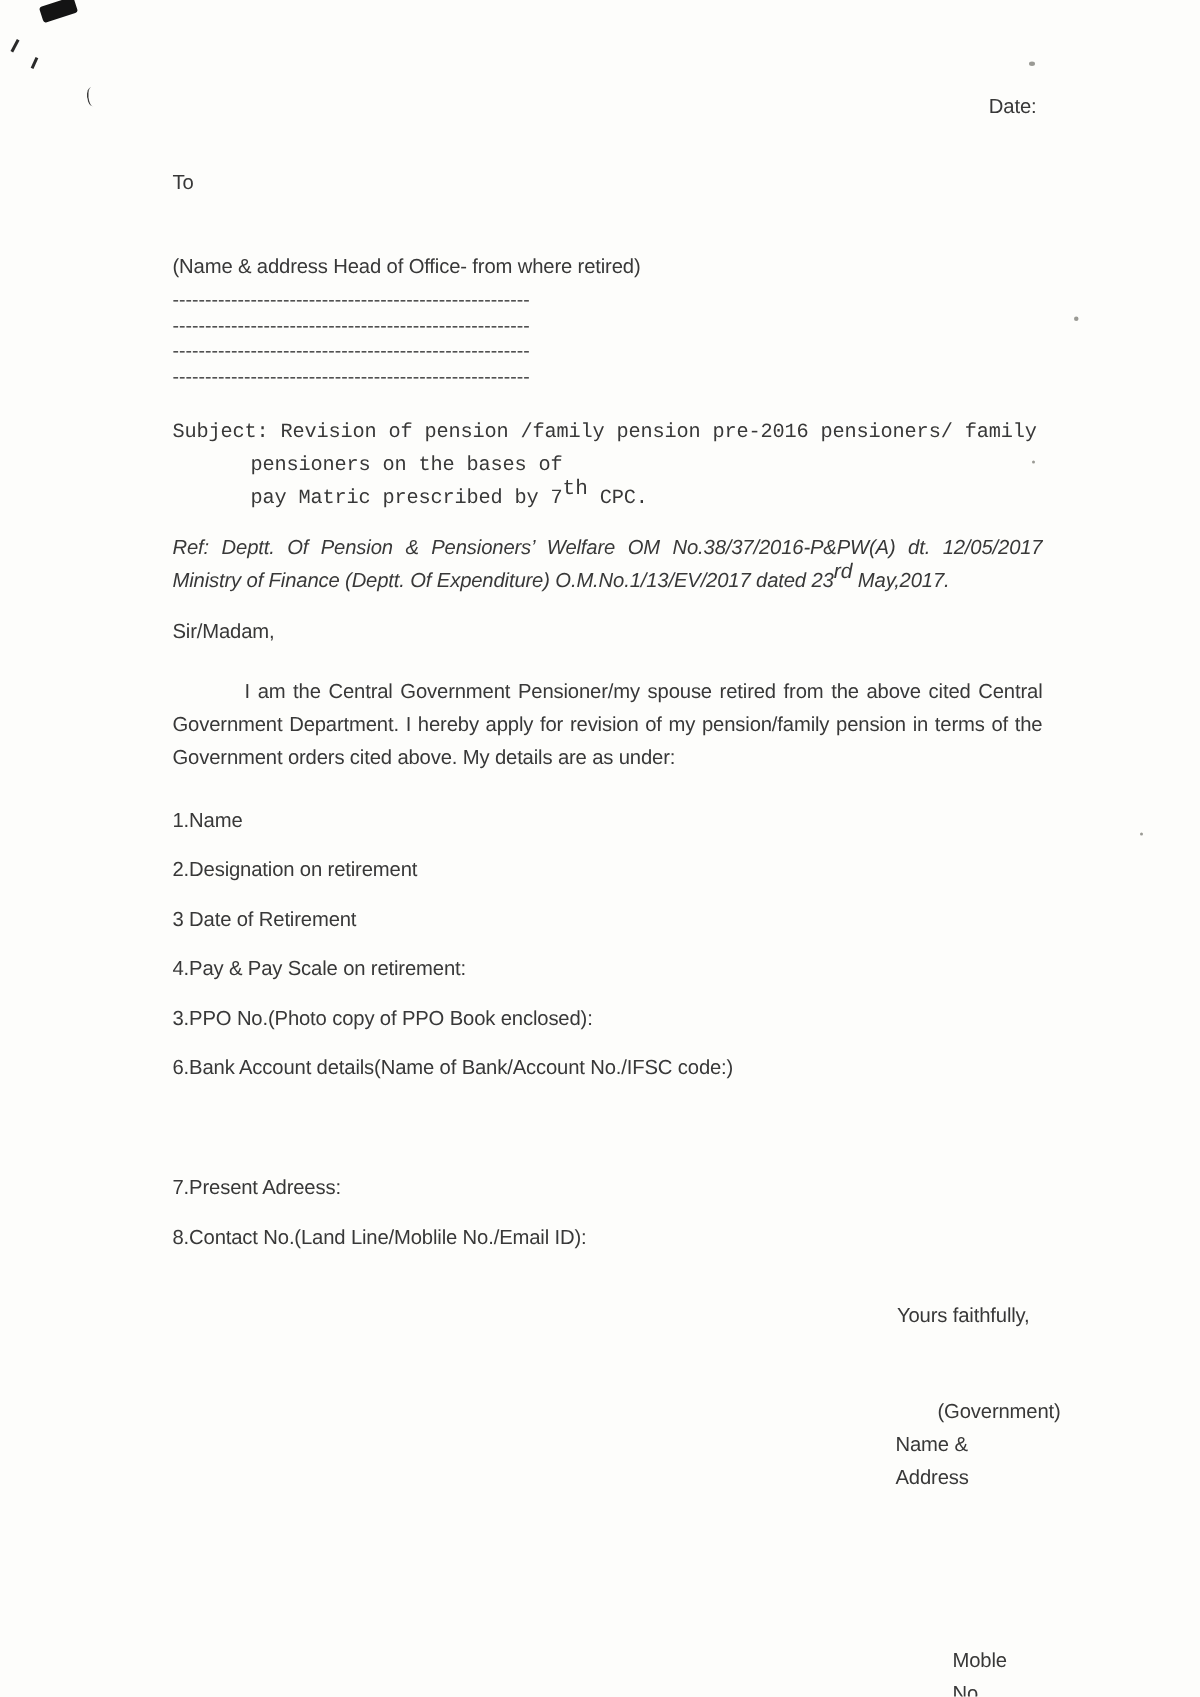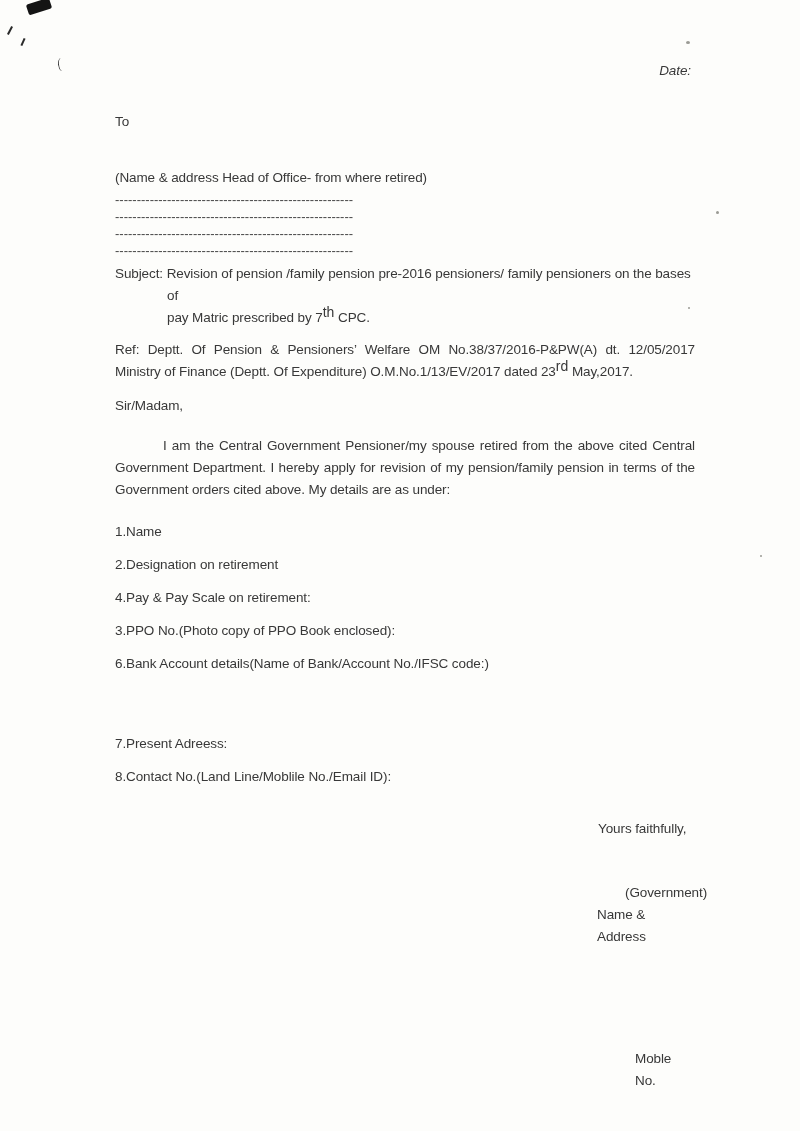--- a/index.html
+++ b/index.html
@@ -48,26 +48,26 @@
   
   .letter {
     position: absolute;
     left: 115px;
     right: 105px;
     top: 0;
     font-size: 13.5px;
     line-height: 22px;
     letter-spacing: -0.1px;
   }
-  .date-row { padding-top: 60px; text-align: right; padding-right: 4px; font-style: italic; }
+  .date-row { padding-top: 60px; text-align: right; padding-right: 4px; }
   .to-row { margin-top: 29px; }
   .addressee-hint { margin-top: 34px; }
   .dash-lines { margin-top: 2px; line-height: 17px; font-size: 13px; color: #474747; letter-spacing: 0; }
-  .subject { margin-top: 4px; padding-left: 52px; text-indent: -52px; }
-  .ref { margin-top: 10px; text-align: justify; }
+  .subject { margin-top: 19px; padding-left: 52px; text-indent: -52px; font-family: Liberation Mono, monospace; }
+  .ref { margin-top: 10px; text-align: justify; font-style: italic; }
   .salutation { margin-top: 12px; }
   .body-para { margin-top: 18px; text-align: justify; text-indent: 48px; }
   .items { margin-top: 20px; }
   .item { margin-top: 11px; }
   .item:first-child { margin-top: 0; }
   .item-gap { margin-top: 58px; }
   sup { font-size: 14px; line-height: 0; vertical-align: super; letter-spacing: 0; }
 
   .valediction { margin-top: 30px; margin-left: 483px; }
   .sig-block { margin-top: 42px; margin-left: 482px; }
@@ -122,20 +122,21 @@
       <span>Sir/Madam,</span>
     </div>
 
     <div class="body-para">
       <span>I am the Central Government Pensioner/my spouse retired from the above cited Central Government Department. I hereby apply for revision of my pension/family pension in terms of the Government orders cited above. My details are as under:</span>
     </div>
 
     <div class="items">
       <div class="item">1.Name</div>
       <div class="item">2.Designation on retirement</div>
+      <div class="item">3 Date of Retirement</div>
       <div class="item">4.Pay &amp; Pay Scale on retirement:</div>
       <div class="item">3.PPO No.(Photo copy of PPO Book enclosed):</div>
       <div class="item">6.Bank Account details(Name of Bank/Account No./IFSC code:)</div>
       <div class="item item-gap">7.Present Adreess:</div>
       <div class="item">8.Contact No.(Land Line/Moblile No./Email ID):</div>
     </div>
 
     <div class="valediction">
       <span>Yours faithfully,</span>
     </div>

